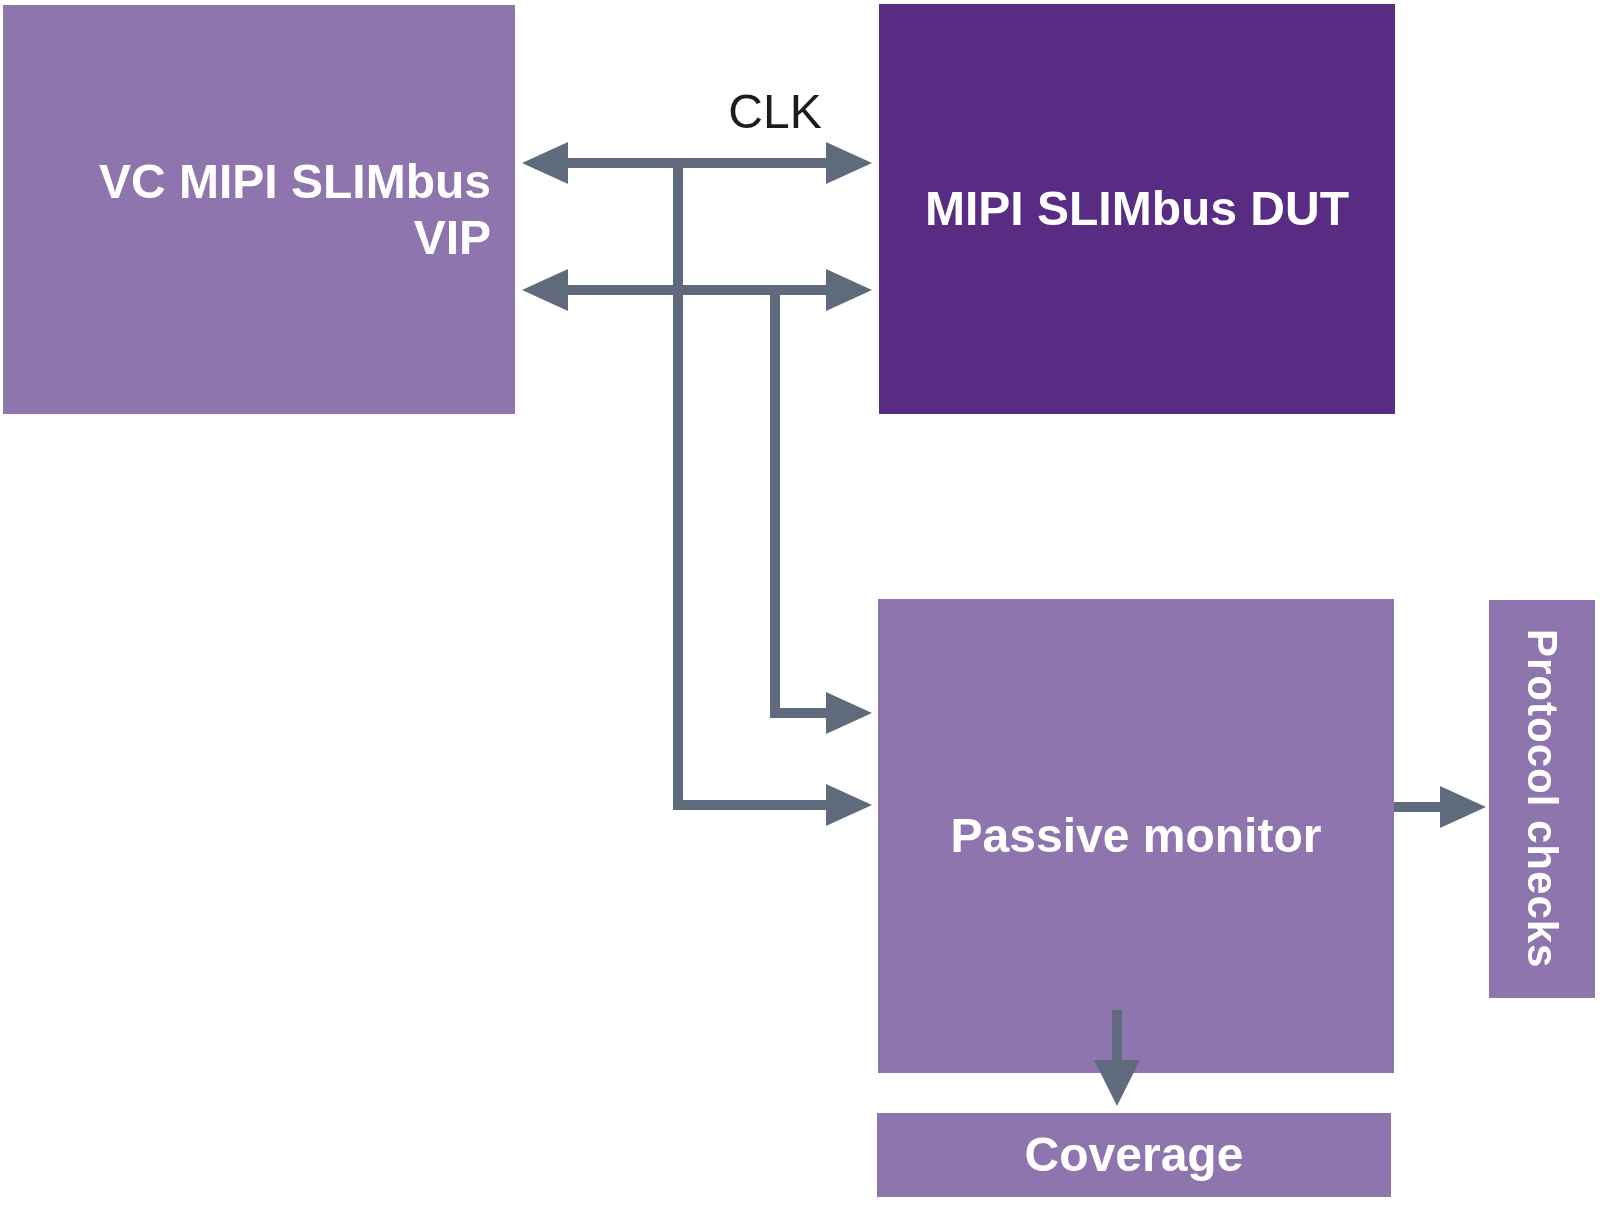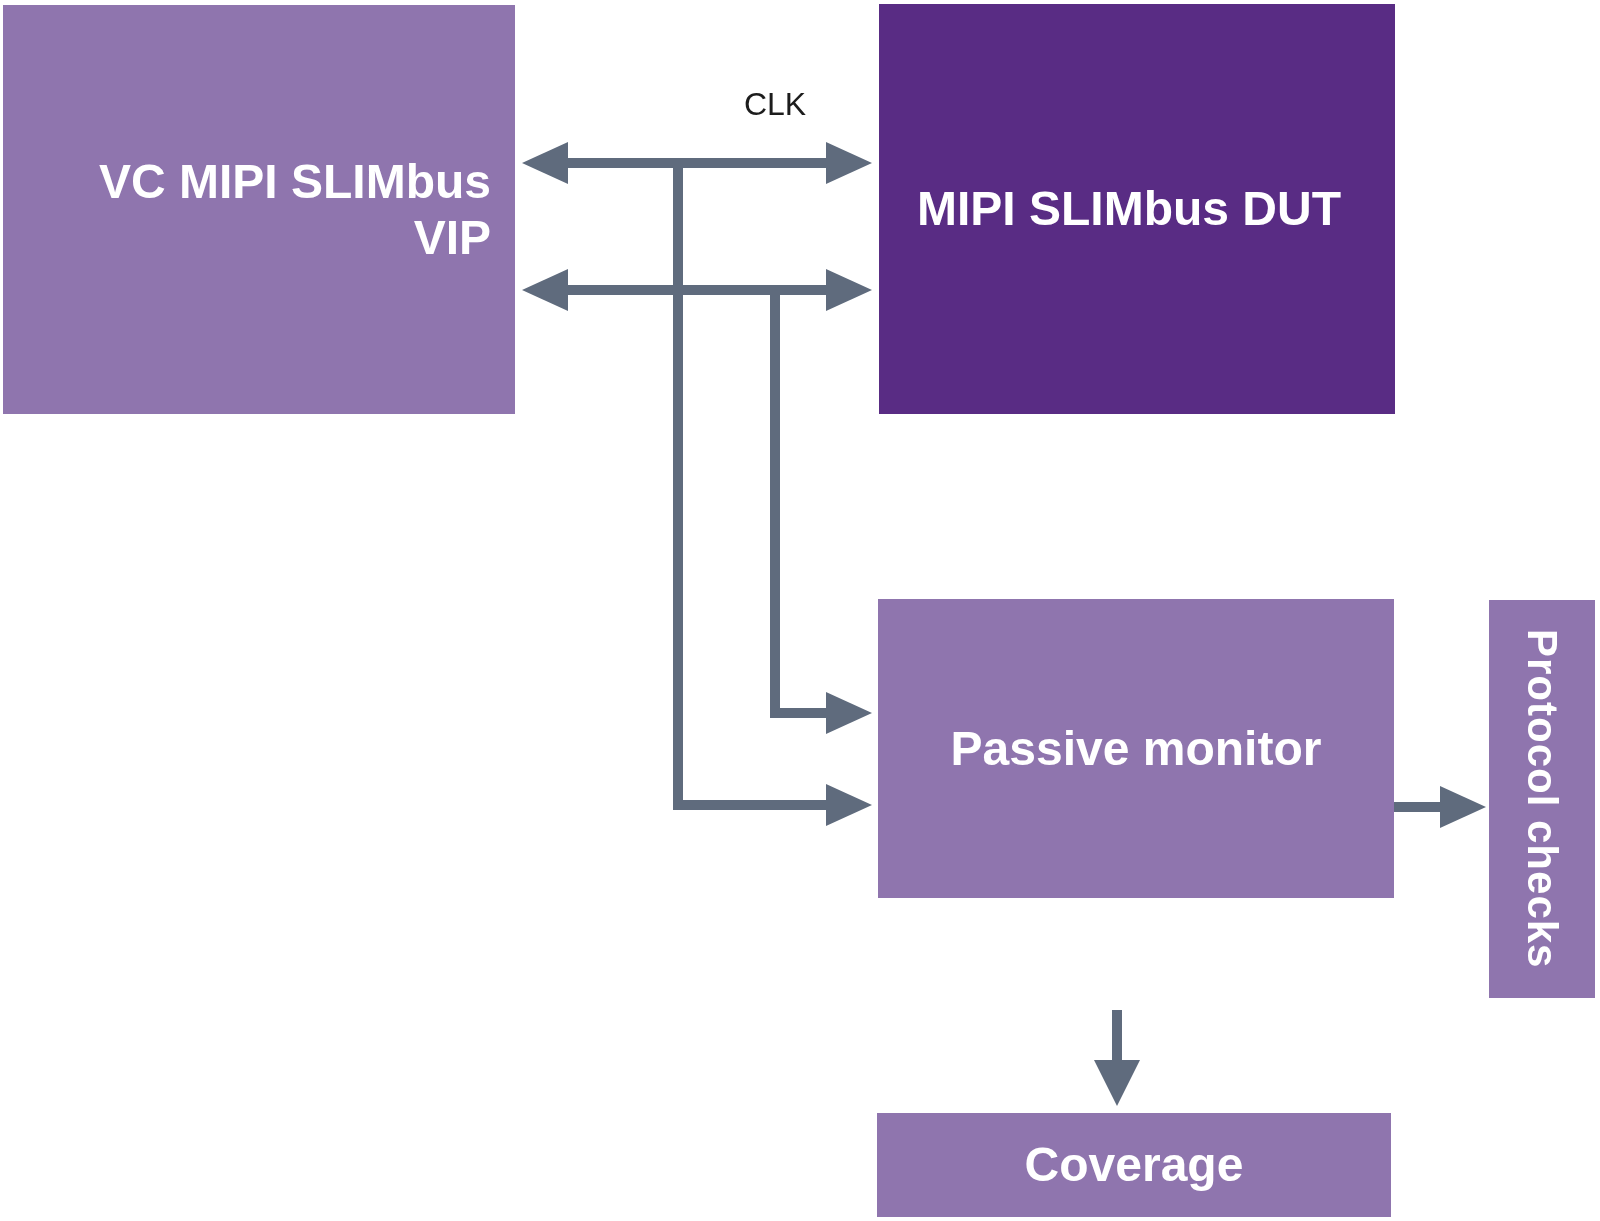--- a/index.html
+++ b/index.html
@@ -9,31 +9,31 @@
     font-family:"Liberation Sans",sans-serif;
   }
   
   .block{
     position:absolute;display:flex;align-items:center;justify-content:center;
     text-align:center;color:var(--block-text,#ffffff);
     font-weight:700;font-size:48px;line-height:1.15;
     background:var(--block-purple,#8f75ae);
     box-sizing:border-box;padding:0 24px;
   }
-  .block.dut{background:var(--dut-purple,#592c84);padding-left:8px;}
+  .block.dut{background:var(--dut-purple,#592c84);}
   #vip{left:3px;top:5px;width:512px;height:409px;text-align:right;}
   #dut{left:879px;top:4px;width:516px;height:410px;}
-  #monitor{left:878px;top:599px;width:516px;height:299px;}
+  #monitor{left:878px;top:599px;width:516px;height:474px;}
   #protocol{left:1489px;top:600px;width:106px;height:398px;padding:0;}
   #protocol .vlabel{writing-mode:vertical-rl;font-size:42px;letter-spacing:1px;}
-  #coverage{left:877px;top:1113px;width:514px;height:104px;}
+  #coverage{left:877px;top:1113px;width:514px;height:84px;}
   
   .sig{
     position:absolute;width:240px;text-align:center;
-    font-size:32px;font-weight:400;line-height:1;
+    font-size:48px;font-weight:400;line-height:1;
     color:var(--signal-text,#1c1c1c);
   }
   #clk-label{left:655px;top:88px;}
   #data-label{left:655px;top:224px;}
   
   .shaft{position:absolute;background:var(--connector,#5f6b7d);}
   .head{position:absolute;width:0;height:0;}
   .head.hl{border-top:21px solid transparent;border-bottom:21px solid transparent;border-right:46px solid var(--connector,#5f6b7d);}
   .head.hr{border-top:21px solid transparent;border-bottom:21px solid transparent;border-left:46px solid var(--connector,#5f6b7d);}
   .head.hd{border-left:23px solid transparent;border-right:23px solid transparent;border-top:46px solid var(--connector,#5f6b7d);}

